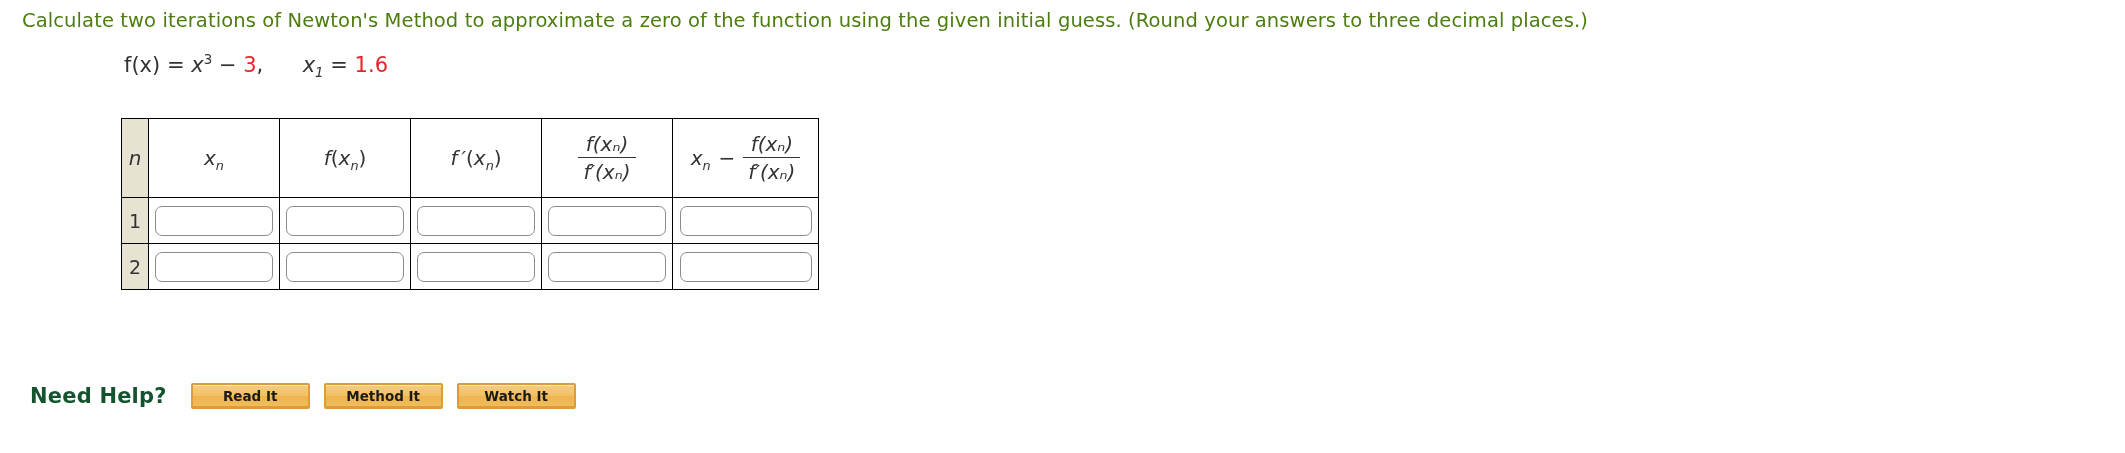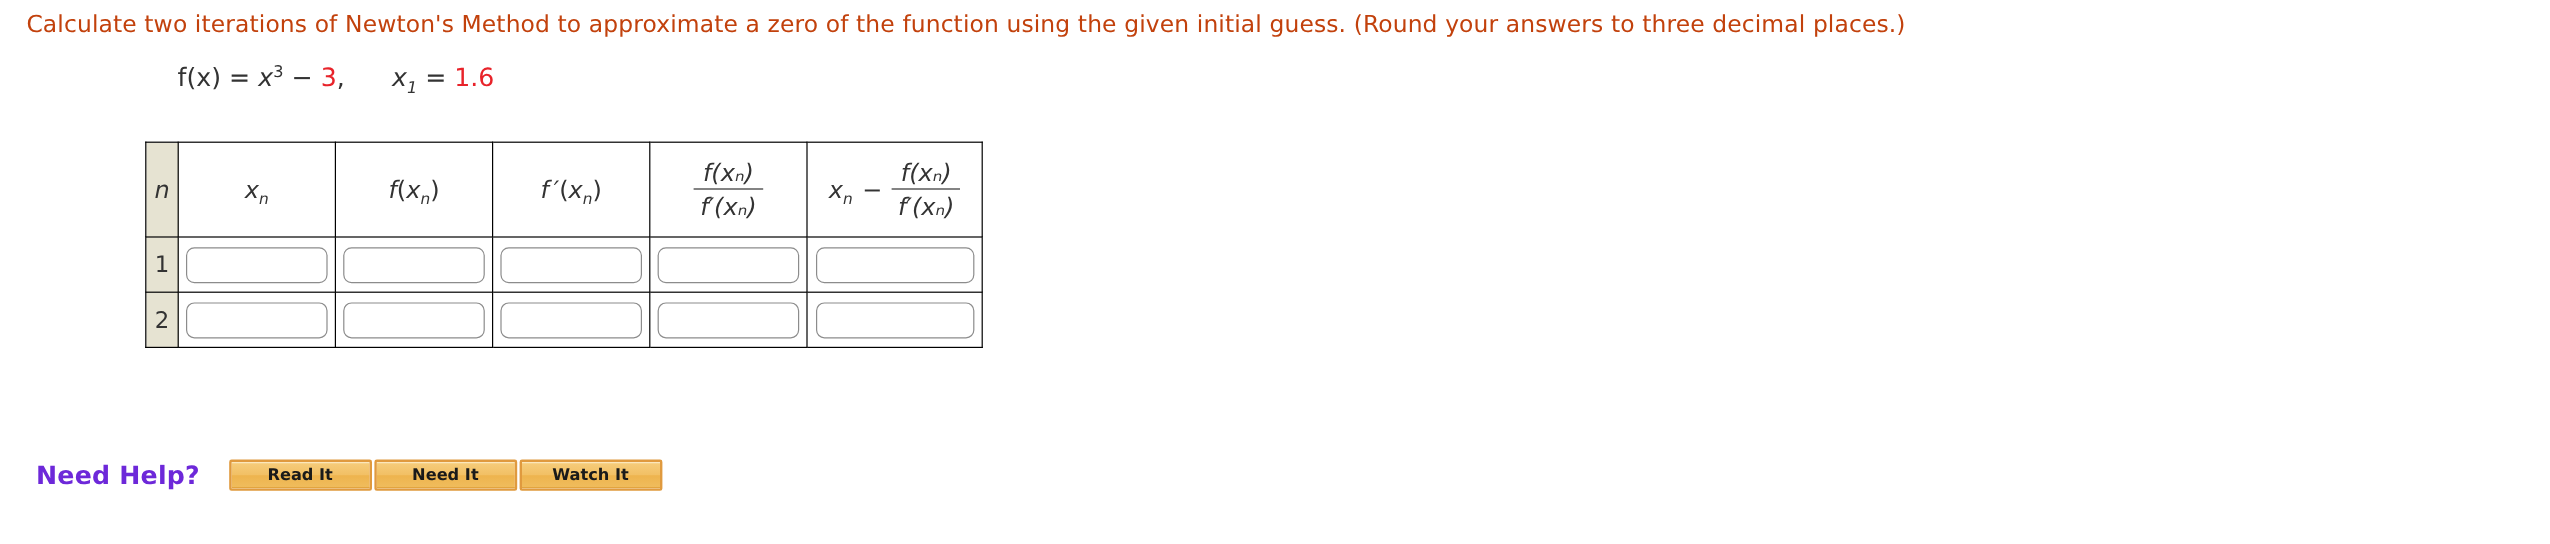--- a/index.html
+++ b/index.html
@@ -21,36 +21,35 @@
     height: 453px;
   }
 
   
   .prompt {
     position: absolute;
     left: 22px;
     top: 8px;
     font-size: 19.5px;
     line-height: 26px;
-    color: #c2410c;
+    color: #4d7c0f;
     white-space: nowrap;
     letter-spacing: 0.1px;
   }
 
   
   .equation {
     position: absolute;
     left: 124px;
     top: 50px;
     font-size: 21px;
     line-height: 30px;
     color: #333333;
     font-style: italic;
     white-space: nowrap;
-    margin-left: 24px;
   }
   .equation .op,
   .equation .paren { font-style: normal; }
   .red { color: #e8232a; font-style: normal; }
   .gap { display: inline-block; width: 26px; }
   sup.exp {
     font-size: 0.64em;
     vertical-align: super;
     line-height: 0;
     font-style: normal;
@@ -156,28 +155,28 @@
   .help-bar {
     position: absolute;
     left: 30px;
     top: 383px;
     display: flex;
     align-items: center;
   }
   .need-help-label {
     font-size: 21px;
     font-weight: bold;
-    color: #6d28d9;
+    color: #14532d;
     letter-spacing: 0.2px;
     margin-right: 24px;
   }
   .help-btn {
     width: 119px;
     height: 26px;
-    margin-right: 2px;
+    margin-right: 14px;
     border: 2px solid #e09a3e;
     border-radius: 2px;
     background: linear-gradient(to bottom, #f6cd7c 0%, #f2c065 48%, #eeb44e 52%, #f0bd5e 100%);
     box-shadow: inset 0 1px 0 #fbe7bc, inset 0 -1px 0 #dd9c36;
     font-family: "DejaVu Sans", sans-serif;
     font-size: 13.5px;
     font-weight: bold;
     color: #1a1a1a;
     cursor: pointer;
     padding: 0;
@@ -275,17 +274,17 @@
         <td>
           <input class="ans-input ans-input-wide" type="text" value="" style="">
         </td>
       </tr>
     </tbody>
   </table>
 
   <div class="help-bar">
     <span class="need-help-label">Need Help?</span>
     <button class="help-btn">Read It</button>
-    <button class="help-btn">Need It</button>
+    <button class="help-btn">Method It</button>
     <button class="help-btn">Watch It</button>
   </div>
 
 </div>
 
 </body></html>

